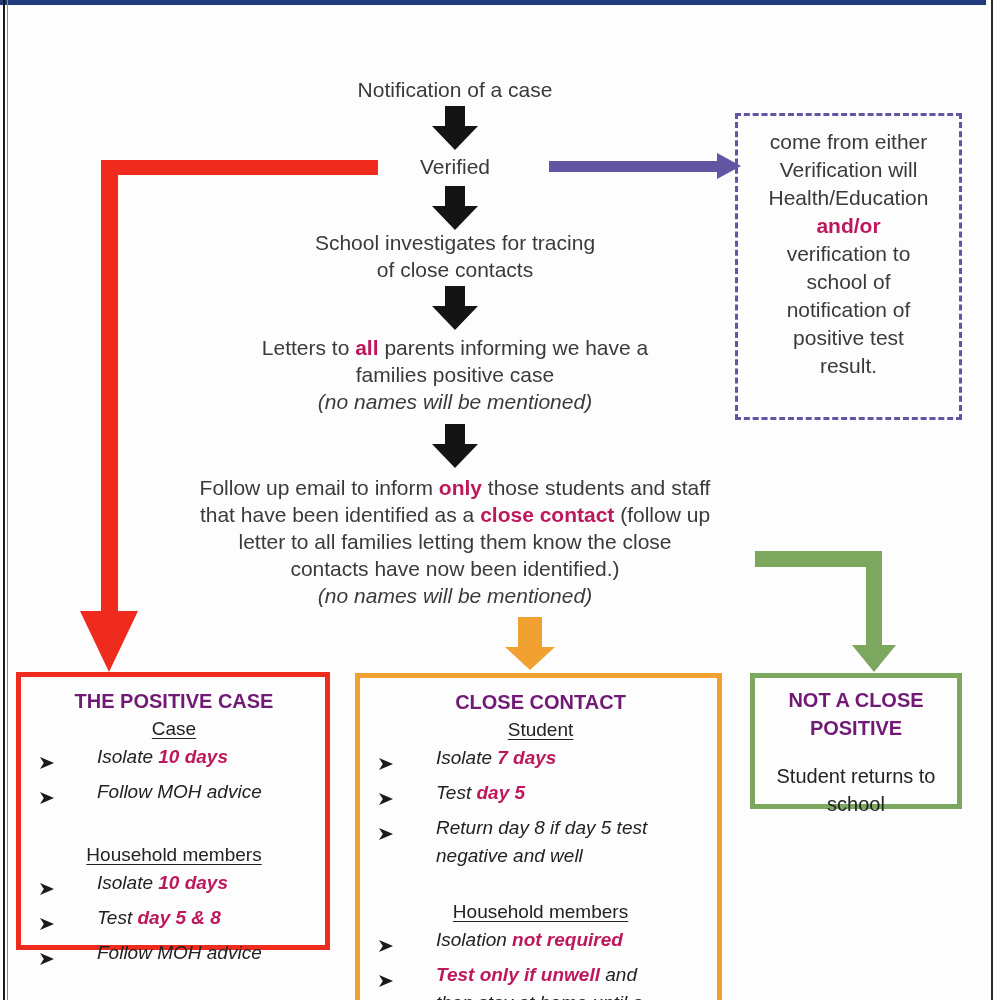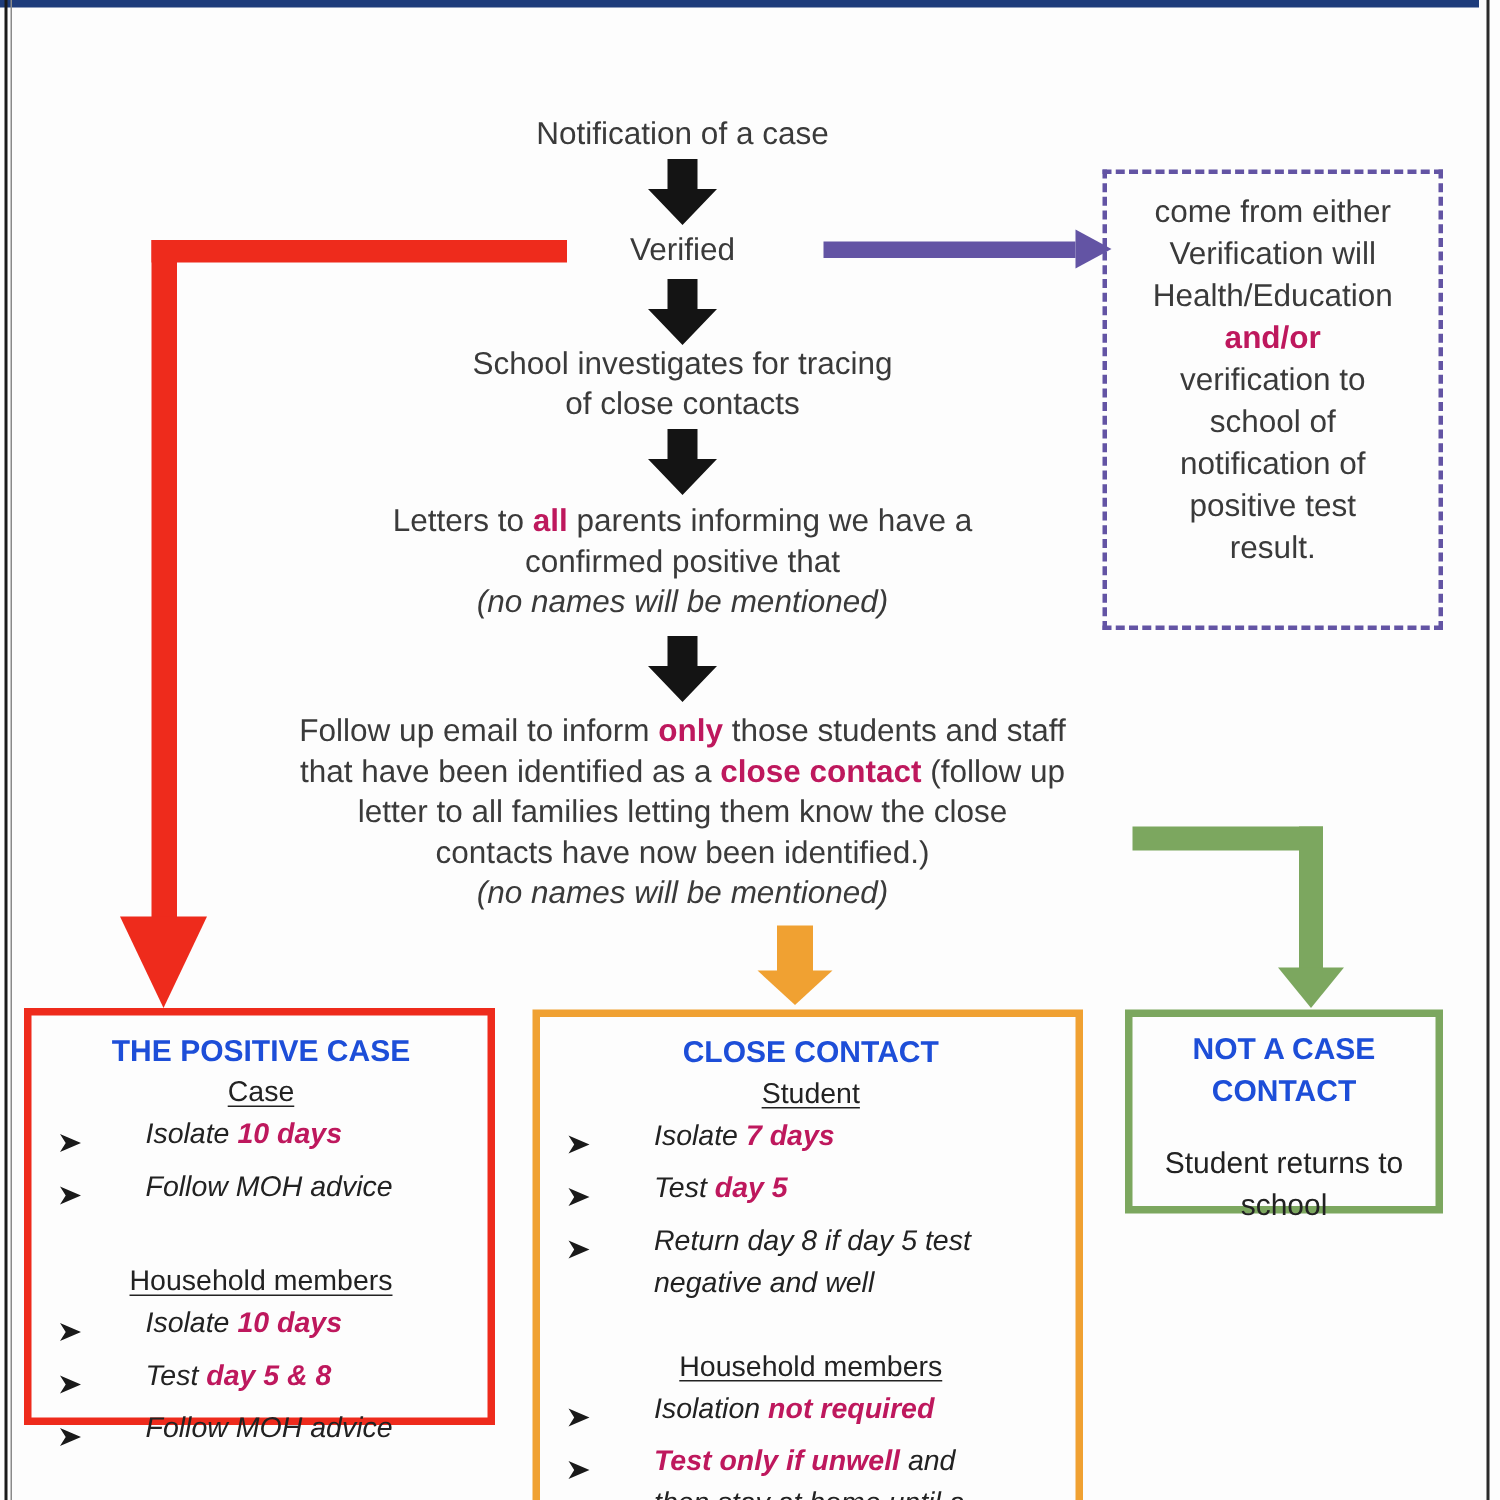--- a/index.html
+++ b/index.html
@@ -48,21 +48,21 @@
   .verify-box { position:absolute; left:735px; top:113px; width:227px; height:307px;
     box-sizing:border-box; border:3px dashed var(--purple,#6354a4); background:transparent;
     text-align:center; font-size:21px; line-height:28px; color:#3a3a3a; padding-top:12px; }
 
   
   .case-box { position:absolute; box-sizing:border-box; background:#fdfdfd;
     font-size:19px; line-height:28px; color:#222; }
   .case-box.red   { left:16px;  top:672px; width:314px; height:278px; border:5px solid var(--red,#ee2b1c);   padding:10px 6px 0 8px; }
   .case-box.orange{ left:355px; top:673px; width:367px; height:350px; border:5px solid var(--orange,#f0a132); padding:10px 4px 0 8px; }
   .case-box.green { left:750px; top:673px; width:212px; height:136px; border:5px solid var(--green,#7ca75f);  padding:8px 6px 0 6px; text-align:center; }
-  .box-title { font-weight:bold; font-size:20px; text-align:center; color:#1d4ed8; }
+  .box-title { font-weight:bold; font-size:20px; text-align:center; color:#701a75; }
   .subhead { text-align:center; text-decoration:underline; text-underline-offset:3px; }
   .gap { height:28px; }
   .li { display:flex; align-items:flex-start; }
   .li .bullet { flex:0 0 58px; padding-left:10px; padding-top:7px; }
   .li .txt { max-width:240px;font-style:italic; }
   .green-body { font-size:20px; line-height:28px;margin-top:20px; }
 </style>
 </head>
 <body>
 
@@ -89,21 +89,21 @@
     <div>School investigates for tracing</div>
     <div>of close contacts</div>
   </div>
 
   <svg class="down-arrow" style="top:286px" viewBox="0 0 46 44">
       <path d="M13 0 H33 V20 H46 L23 44 L0 20 H13 Z" fill="#141414"></path>
     </svg>
 
   <div class="flow-text" style="top:334px">
     <div><span>Letters to </span><span class="b">all</span><span> parents informing we have a</span></div>
-    <div>confirmed positive that</div>
+    <div>families positive case</div>
     <div class="it">(no names will be mentioned)</div>
   </div>
 
   <svg class="down-arrow" style="top:424px" viewBox="0 0 46 44">
       <path d="M13 0 H33 V20 H46 L23 44 L0 20 H13 Z" fill="#141414"></path>
     </svg>
 
   <div class="flow-text" style="top:474px">
     <div><span>Follow up email to inform </span><span class="b">only</span><span> those students and staff</span></div>
     <div><span>that have been identified as a </span><span class="b">close contact</span><span> (follow up</span></div>
@@ -206,17 +206,17 @@
     </div>
     <div class="li">
       <span class="bullet"><svg width="16" height="14" viewBox="0 0 16 14">
             <path d="M1 1 L15 7 L1 13 L4.8 7 Z" fill="#1a1a1a"></path>
           </svg></span>
       <span class="txt"><span class="b">Test only if unwell</span><span> and then stay at home until a negative result received</span></span>
     </div>
   </div>
 
   <div class="case-box green">
-    <div class="box-title">NOT A CASE CONTACT</div>
+    <div class="box-title">NOT A CLOSE POSITIVE</div>
     <div class="green-body">Student returns to school</div>
   </div>
 
 </div>
 
 </body></html>

